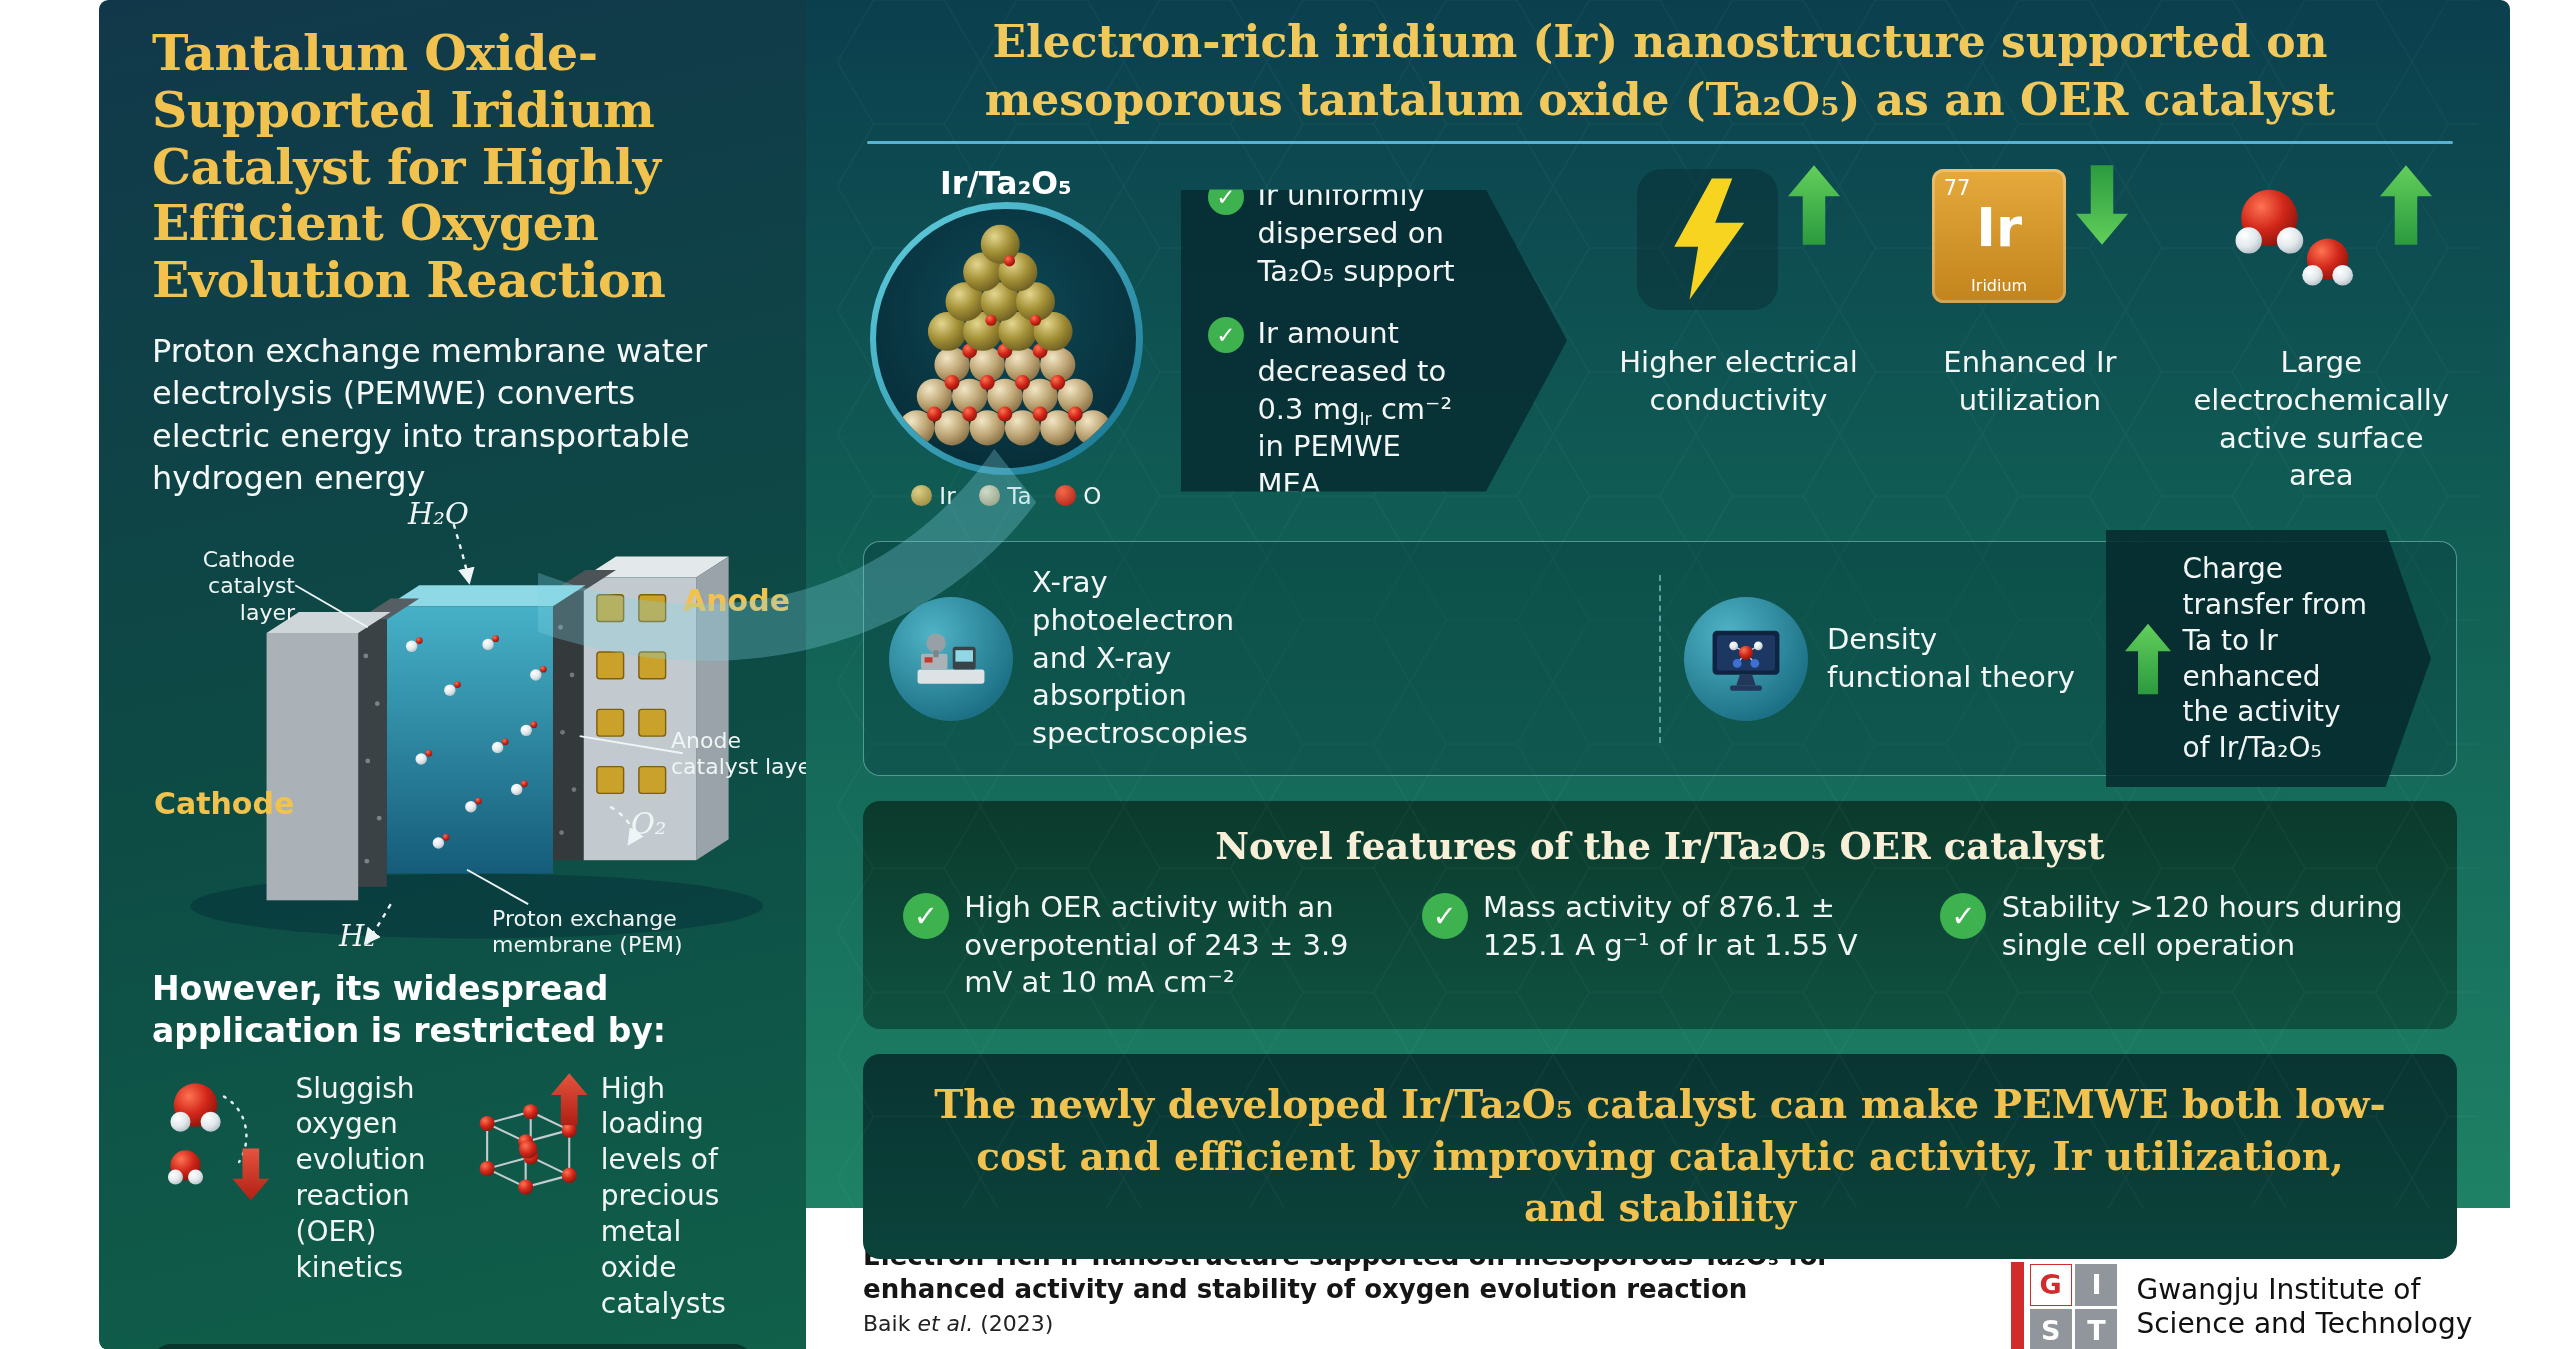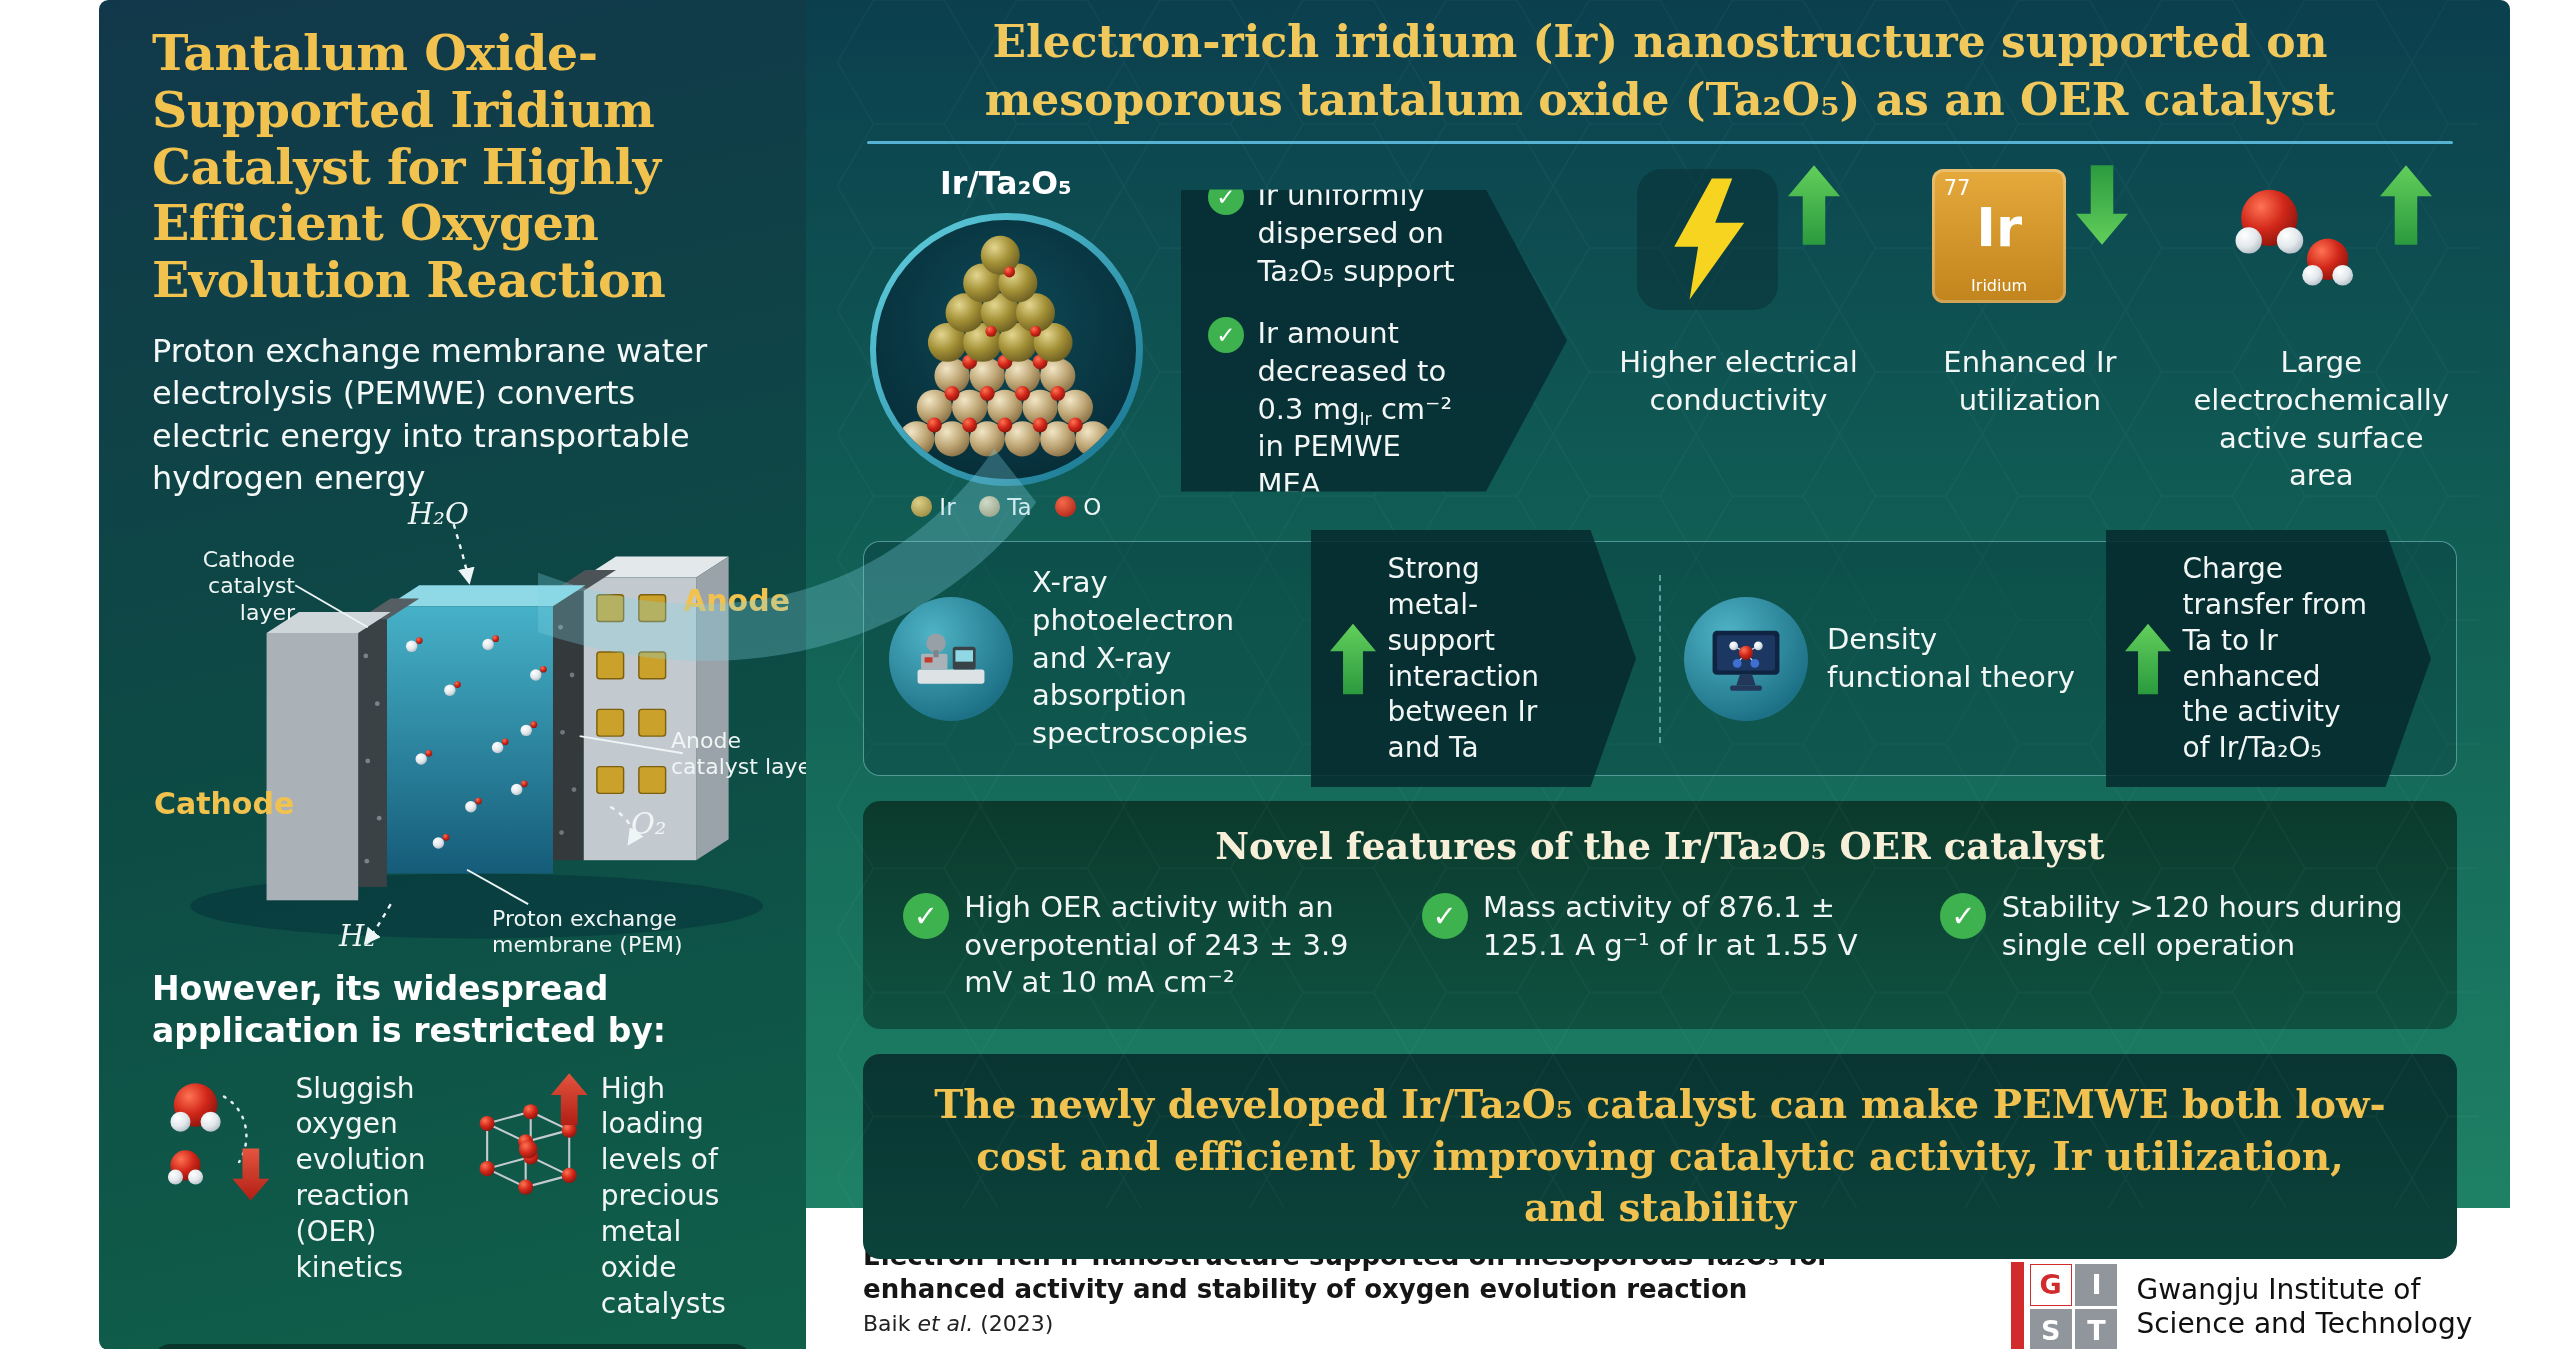--- a/index.html
+++ b/index.html
@@ -33,21 +33,21 @@
   
   .right-col { flex:1; display:flex; flex-direction:column;gap:28px; }
   .right-panel { position:relative; height:1208px; background:linear-gradient(180deg,#0b3f4e 0%,#116055 48%,#1e8165 100%);
                  padding:13.4px 53px 0 57px; }
   .hex-bg { position:absolute; inset:0; width:100%; height:100%; opacity:.05; pointer-events:none; }
   .r-header { position:relative; text-align:center; font-family:"DejaVu Serif","Liberation Serif",serif; font-weight:bold;
               font-size:44px; line-height:1.3; color:#f0c85b; max-width:1508px; margin:0 auto; }
   .r-rule { height:2.9px; background:#55b2d2; margin:13.4px 3.8px 0; border-radius:1.9px; }
   .row1 { display:flex; gap:32px; margin-top:21px; height:351px; position:relative; }
   .catalyst-col { width:286px; display:flex; flex-direction:column; align-items:center; flex:0 0 auto; }
-  .cat-label { font-size:31.5px; font-weight:bold; color:#fff; margin-bottom:12px; }
+  .cat-label { font-size:31.5px; font-weight:bold; color:#fff; margin-bottom:1px; }
   .cat-ring { width:273px; height:273px; border-radius:50%; background:linear-gradient(135deg,#63d2e2,#15718c); padding:6.7px; }
   .cat-circle { width:100%; height:100%; border-radius:50%; overflow:hidden;
                 background:radial-gradient(circle at 50% 40%,#0d4a57,#072f3a 75%); }
   .cluster-svg { width:100%; height:100%; }
   .legend { display:flex; gap:23px; margin-top:7.6px; align-items:center; }
   .leg-item { display:flex; gap:7.6px; align-items:center; color:#eef5f4; font-size:23px; }
   .dot { width:21px; height:21px; border-radius:50%; }
   .dot.ir { background:radial-gradient(circle at 35% 30%,#ddcf88,#8f7f2f); }
   .dot.ta { background:radial-gradient(circle at 35% 30%,#eedfbd,#9a7f50); }
   .dot.o  { background:radial-gradient(circle at 35% 30%,#f5694a,#a21a0f); }
@@ -450,26 +450,20 @@
                 <rect x="12" y="62" width="76" height="16" rx="3" fill="#dde2e5"></rect>
                 <rect x="16" y="44" width="30" height="18" rx="2" fill="#aab2b8"></rect>
                 <rect x="20" y="48" width="9" height="6" fill="#c23b2e"></rect>
                 <rect x="52" y="36" width="26" height="26" rx="3" fill="#394247"></rect>
                 <rect x="55" y="40" width="20" height="13" fill="#8fd8e4"></rect>
                 <circle cx="33" cy="32" r="11" fill="#97a0a6"></circle>
                 <rect x="30" y="40" width="6" height="8" fill="#7b848a"></rect>
               </svg>
             </div>
             <p class="technique">X-ray photoelectron and X-ray absorption spectroscopies</p>
-            <div class="result-chevron">
-              <svg class="trend" viewBox="0 0 60 92">
-                  <path d="M30 0 L60 36 H43 V92 H17 V36 H0 Z" fill="url(#gGreen)"></path>
-                </svg>
-              <p class="result-text">Strong metal-support interaction between Ir and Ta</p>
-            </div>
           </div>
           <div class="m-divider"></div>
           <div class="method">
             <div class="m-icon">
               <svg class="m-svg" viewBox="0 0 100 100">
                 <rect x="12" y="18" width="76" height="50" rx="5" fill="#0f2440"></rect>
                 <rect x="17" y="23" width="66" height="40" rx="3" fill="#1c3761"></rect>
                 <g stroke="#cfe0ea" stroke-width="1.5">
                     <path d="M50 43 L36 35 M50 43 L64 35 M50 43 L40 55 M50 43 L60 55"></path>
                   </g>

